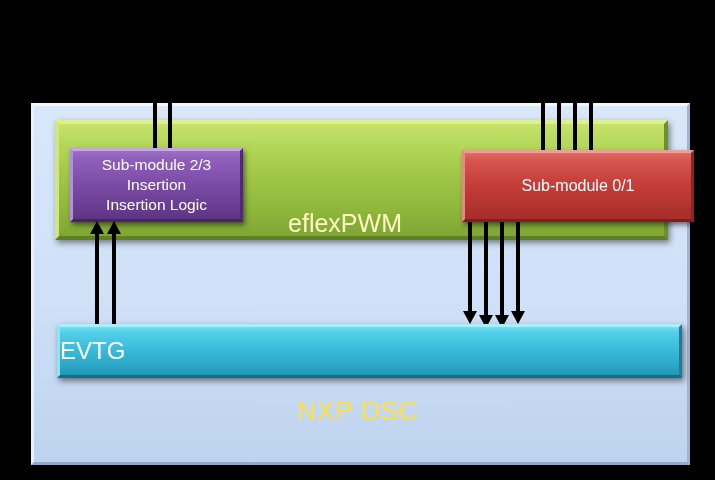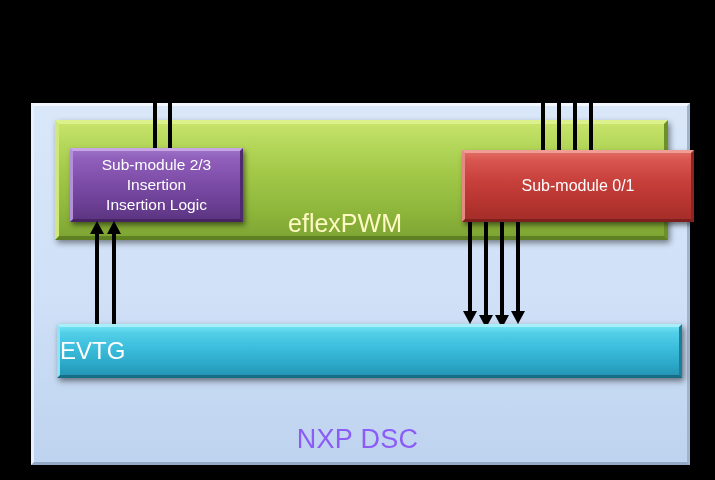--- a/index.html
+++ b/index.html
@@ -33,25 +33,25 @@
     border-top: 3px solid #f2f7fd;
     border-left: 3px solid #e8f0fb;
     border-right: 3px solid #9fb4cf;
     border-bottom: 3px solid #93a9c6;
     box-shadow: 2px 3px 5px rgba(0,0,0,0.55);
   }
 
   #dsc-label {
     position: absolute;
     left: 0;
-    top: 424px;
+    top: 396px;
     width: 715px;
     text-align: center;
     font-size: 27px;
-    color: #8b5cf6;
+    color: #fde047;
     letter-spacing: 0.3px;
   }
 
   
   #pwm-panel {
     position: absolute;
     left: 55px;
     top: 120px;
     width: 613px;
     height: 120px;

